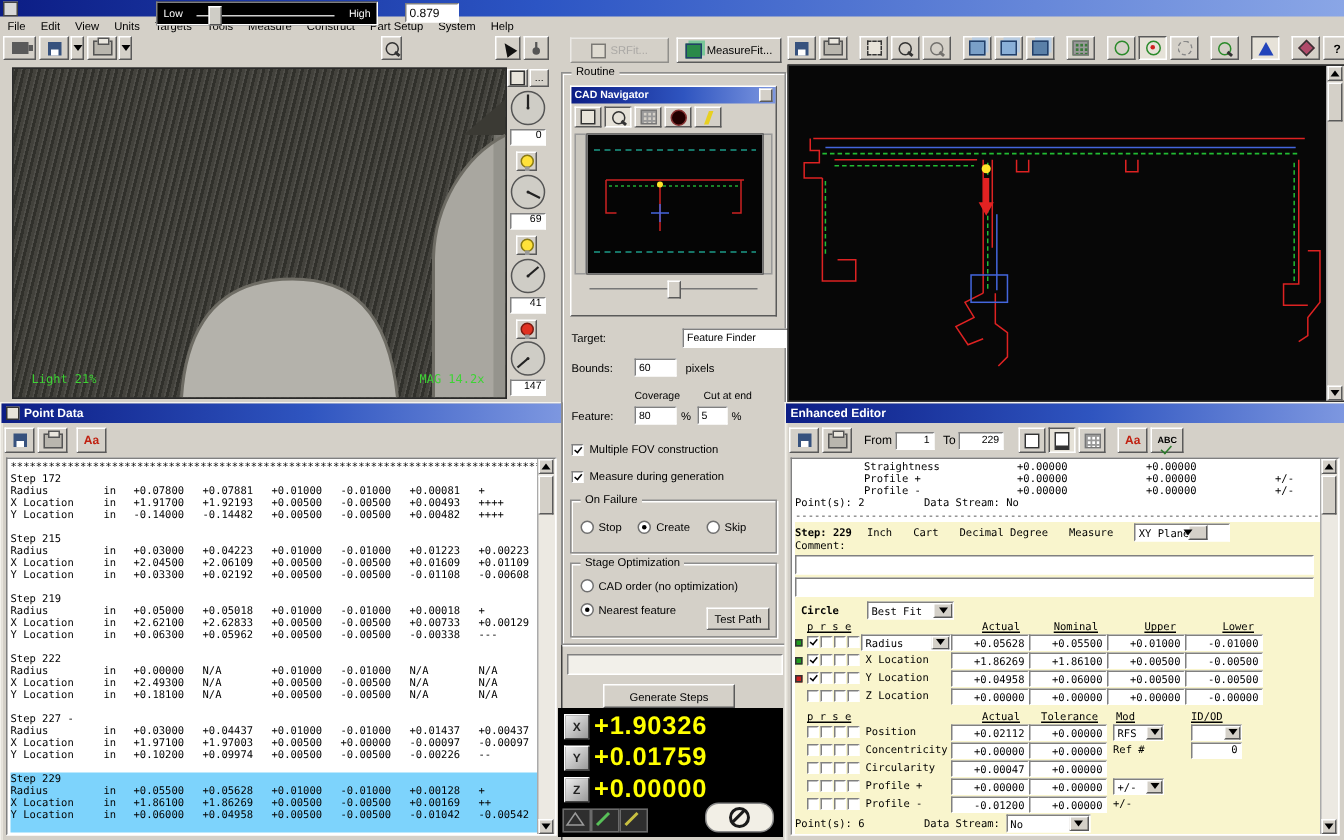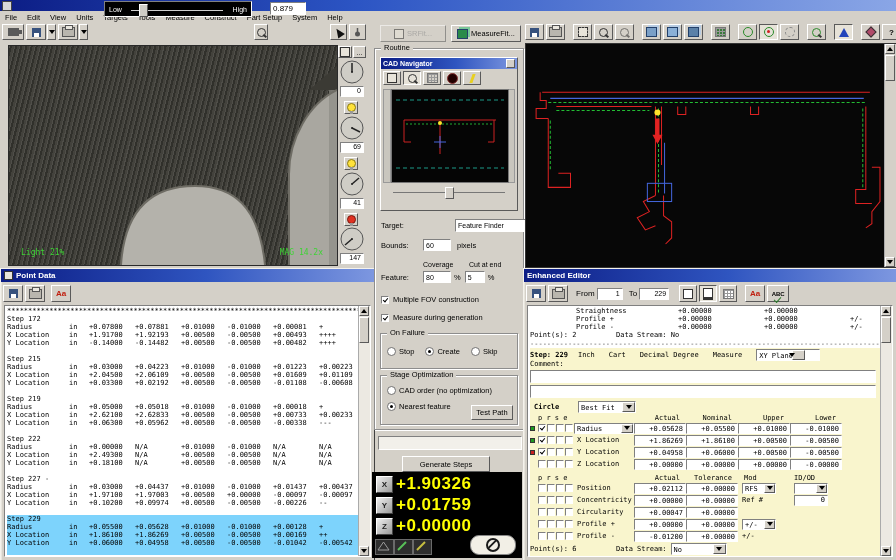--- a/index.html
+++ b/index.html
@@ -106,21 +106,21 @@
   #ee-scroll-content{position:absolute;left:2px;top:1px;right:12px;bottom:0;}
   .ee-sum{display:flex;margin-left:46px;height:8px;justify-content:space-between;}
   .ee-sum .l{width:64px;} .ee-sum .v{width:48px;} .ee-sum .s{width:30px;}
   .ee-line{height:9px;white-space:nowrap;}
   .ee-sep{color:#444;height:7px;overflow:hidden;white-space:nowrap;}
   #ee-yellow{background:#f9f5cd;margin:1px 0;padding:1px 0 2px 0;}
   .ee-step{display:flex;height:11px;align-items:center;}
   .ee-step b{margin-right:10px;}
   .ee-step span{margin-right:14px;}
   .ee-input{display:block;height:11px;background:#fff;border:1px solid;border-color:#808080 #fff #fff #808080;margin:1px 4px 2px 0;}
-  .ee-hdr{display:flex;height:8px;}
+  .ee-hdr{display:flex;height:8px;text-decoration:underline;}
   .h-prse{width:44px;padding-left:8px;box-sizing:border-box;}
   .h-sp{width:60px;} .h-c{width:52px;text-align:right;box-sizing:border-box;padding-right:6px;}
   .h-mod{width:56px;padding-left:6px;box-sizing:border-box;text-align:left;} .h-io{width:44px;text-align:left;}
   .ee-trow{display:flex;align-items:center;height:12px;}
   .ind{width:5px;height:5px;margin-right:3px;border:1px solid #333;box-sizing:border-box;}
   .ind.none{border-color:transparent;background:transparent;}
   .ee-trow .cb{margin-right:1px;}
   .tlab{width:60px;padding-left:3px;box-sizing:border-box;overflow:hidden;white-space:nowrap;}
   .tlab.dd{border:1px solid;border-color:#808080 #fff #fff #808080;background:#fff;height:11px;position:relative;padding:1px 12px 0 2px;width:60px;}
   .tlab.dd .fsbtn{position:absolute;right:0;top:0;bottom:0;width:10px;display:flex;align-items:center;justify-content:center;
@@ -383,21 +383,21 @@
               <span class="pd-f">+</span>
             </div>
             <div class="pd-row">
               <span class="pd-c0">X Location</span>
               <span class="pd-c1">in</span>
               <span class="pd-v">+2.62100</span>
               <span class="pd-v">+2.62833</span>
               <span class="pd-v">+0.00500</span>
               <span class="pd-v">-0.00500</span>
               <span class="pd-v">+0.00733</span>
-              <span class="pd-f">+0.00233</span>
+              <span class="pd-f">+0.00129</span>
             </div>
             <div class="pd-row">
               <span class="pd-c0">Y Location</span>
               <span class="pd-c1">in</span>
               <span class="pd-v">+0.06300</span>
               <span class="pd-v">+0.05962</span>
               <span class="pd-v">+0.00500</span>
               <span class="pd-v">-0.00500</span>
               <span class="pd-v">-0.00338</span>
               <span class="pd-f">---</span>

